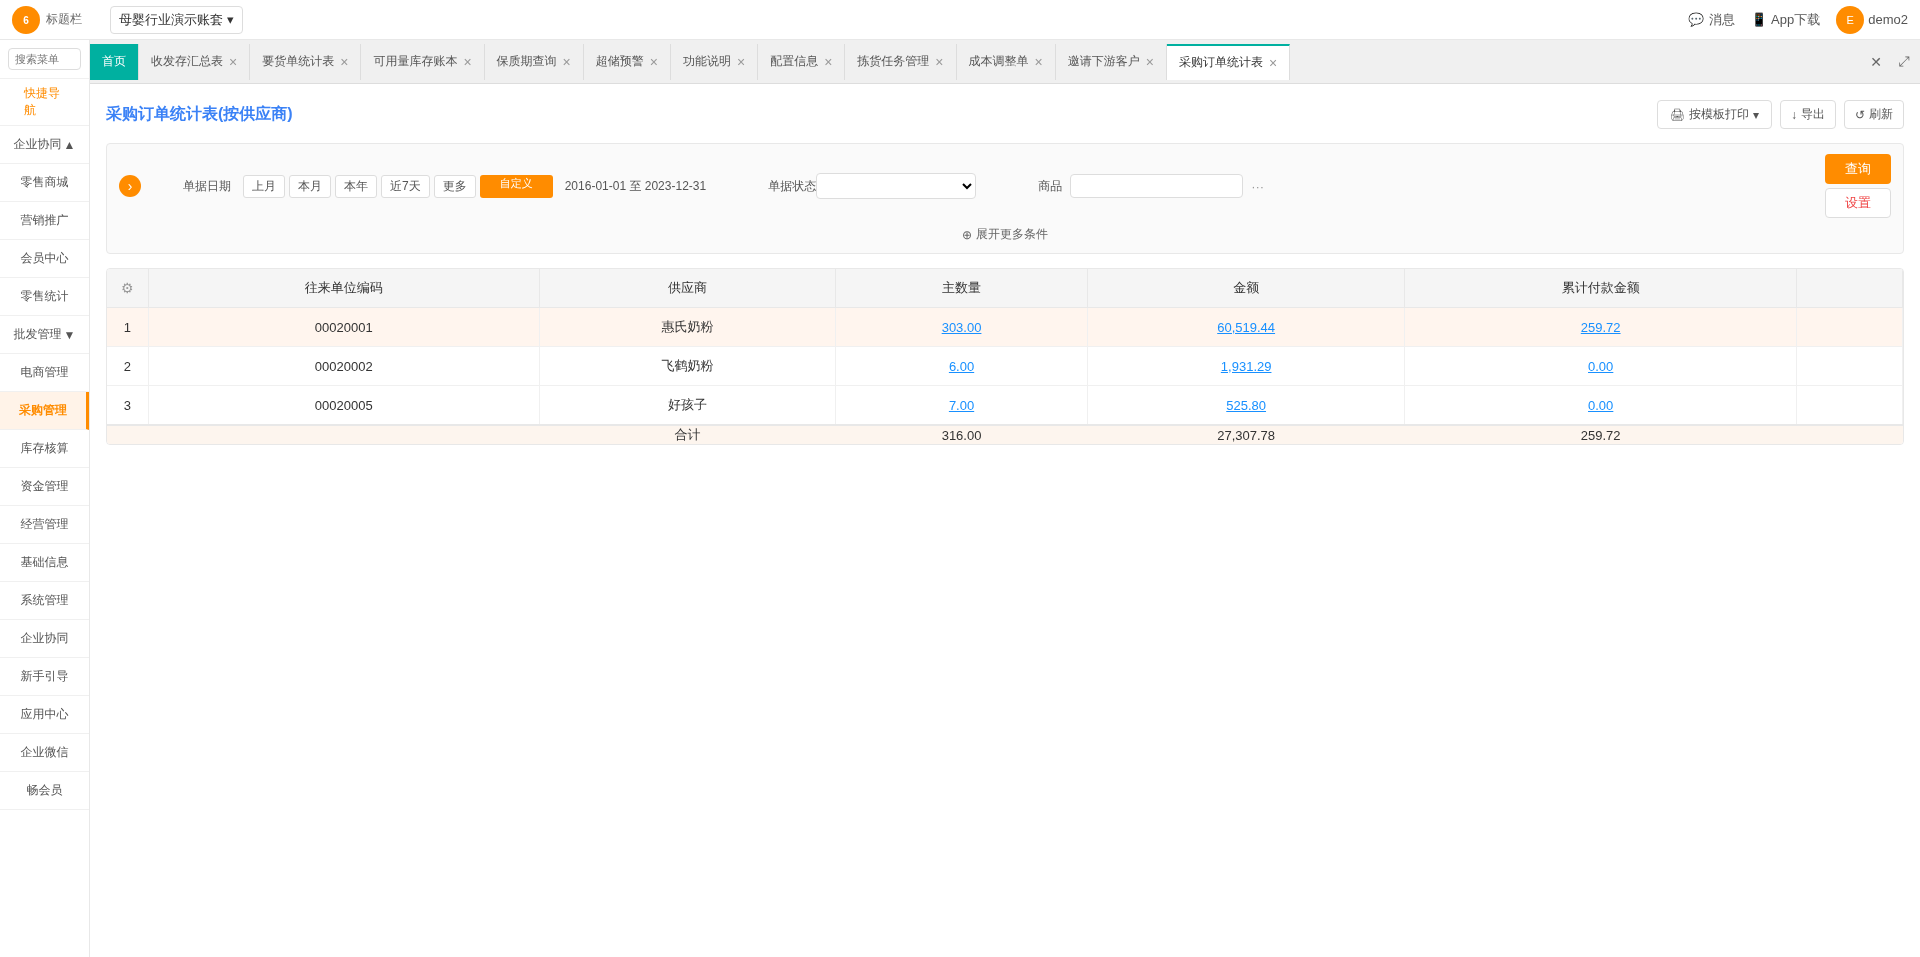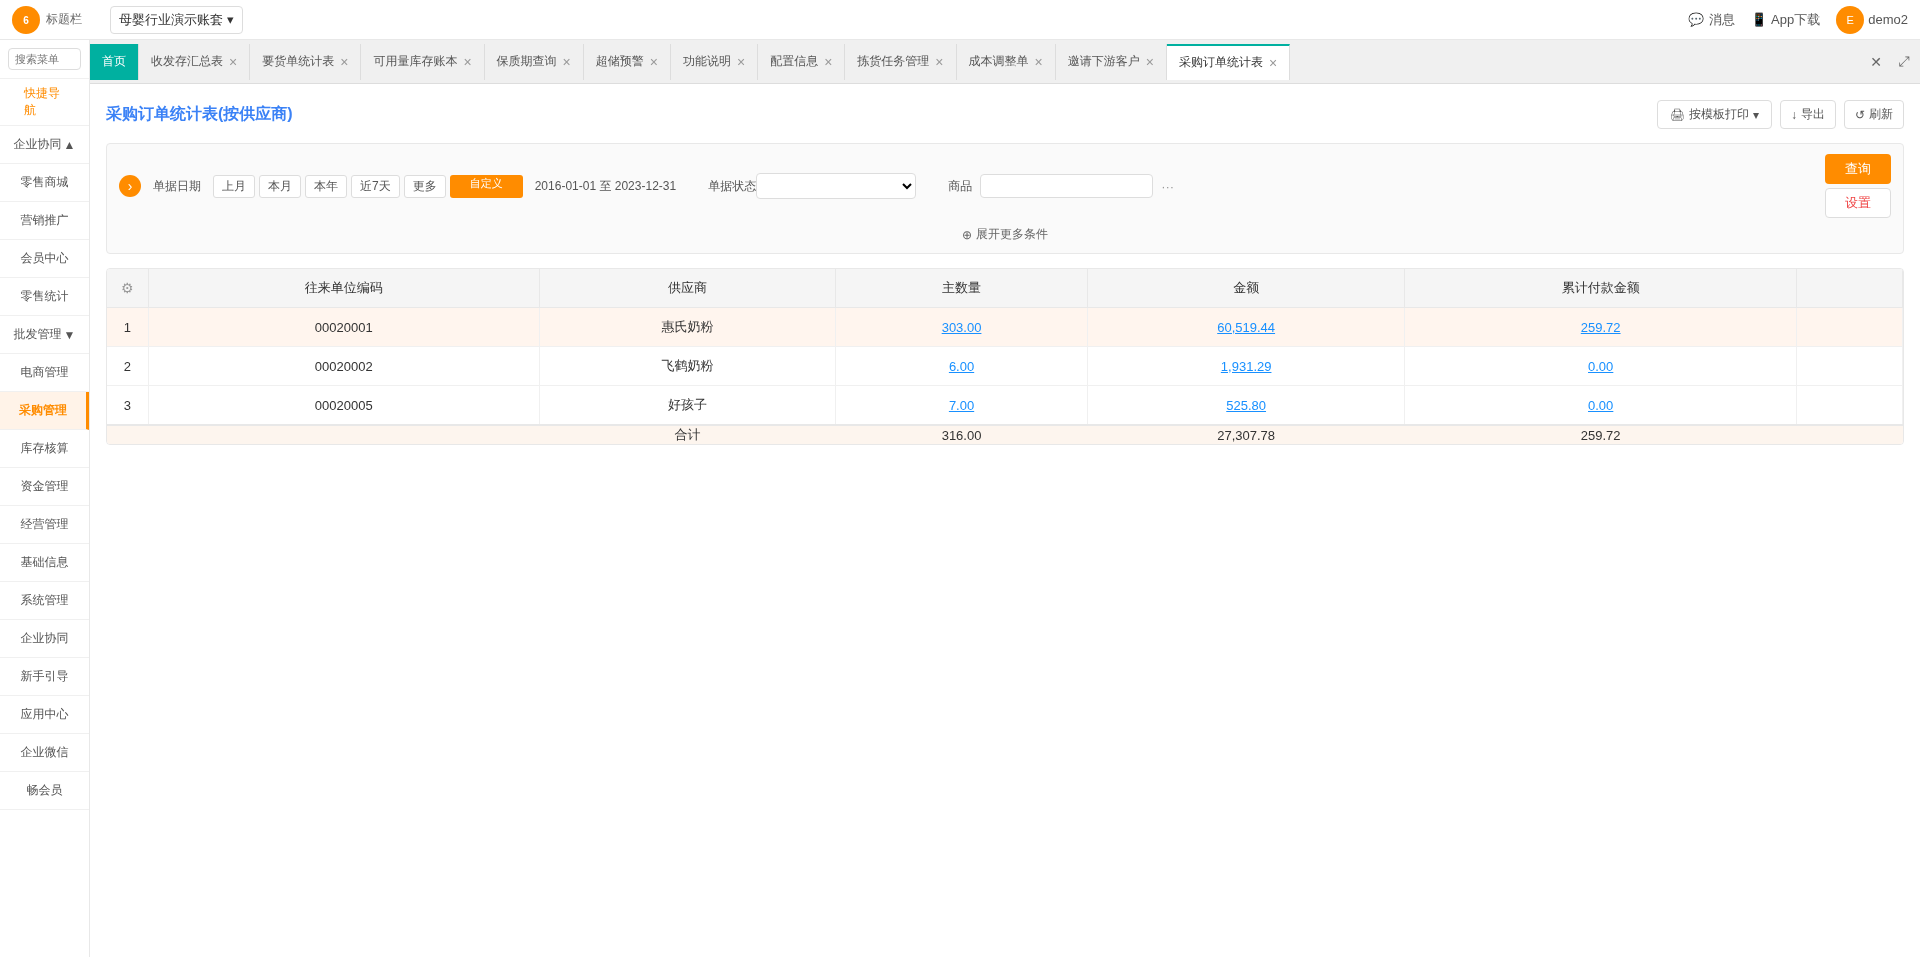--- a/index.html
+++ b/index.html
@@ -43,21 +43,21 @@
     .page-title { font-size: 16px; font-weight: bold; color: #3b82f6; }
     .page-actions { display: flex; align-items: center; gap: 8px; }
     .btn-print { display: flex; align-items: center; gap: 4px; padding: 5px 12px; border: 1px solid #ddd; border-radius: 4px; background: #fff; cursor: pointer; font-size: 12px; color: #555; }
     .btn-export { display: flex; align-items: center; gap: 4px; padding: 5px 10px; border: 1px solid #ddd; border-radius: 4px; background: #fff; cursor: pointer; font-size: 12px; color: #555; }
     .btn-refresh { display: flex; align-items: center; gap: 4px; padding: 5px 10px; border: 1px solid #ddd; border-radius: 4px; background: #fff; cursor: pointer; font-size: 12px; color: #555; }
 
     
     .filter-area { background: #fafafa; border: 1px solid #e8e8e8; border-radius: 4px; padding: 10px 12px; margin-bottom: 14px; }
     .filter-row { display: flex; align-items: center; gap: 12px; flex-wrap: wrap; }
     .filter-toggle { width: 22px; height: 22px; background: #ff8c00; border-radius: 50%; display: flex; align-items: center; justify-content: center; cursor: pointer; color: #fff; font-size: 14px; flex-shrink: 0; }
-    .filter-label { font-size: 12px; color: #555; white-space: nowrap; }
+    .filter-label { font-size: 12px; color: #555; white-space: nowrap; margin-left: 30px; }
     .date-shortcuts { display: flex; gap: 4px; }
     .date-btn { padding: 2px 8px; border: 1px solid #ddd; border-radius: 3px; font-size: 12px; cursor: pointer; background: #fff; color: #555; }
     .date-range { font-size: 12px; color: #555; }
     .custom-tag { background: #ff8c00; color: #fff; padding: 1px 20px; border-radius: 3px; font-size: 11px; }
     .filter-select { border: 1px solid #ddd; border-radius: 4px; padding: 4px 8px; font-size: 12px; outline: none; min-width: 160px; background: #fff; }
     .filter-input-2 { border: 1px solid #ddd; border-radius: 4px; padding: 4px 8px; font-size: 12px; outline: none; min-width: 120px; }
     .more-filter-row { display: flex; align-items: center; justify-content: center; margin-top: 8px; }
     .expand-btn { display: flex; align-items: center; gap: 4px; color: #666; font-size: 12px; cursor: pointer; }
     .search-btn { background: #ff8c00; color: #fff; border: none; border-radius: 4px; padding: 6px 20px; font-size: 13px; cursor: pointer; font-weight: 500; }
     .settings-btn { background: #fff; color: #ef4444; border: 1px solid #ddd; border-radius: 4px; padding: 5px 12px; font-size: 13px; cursor: pointer; }

